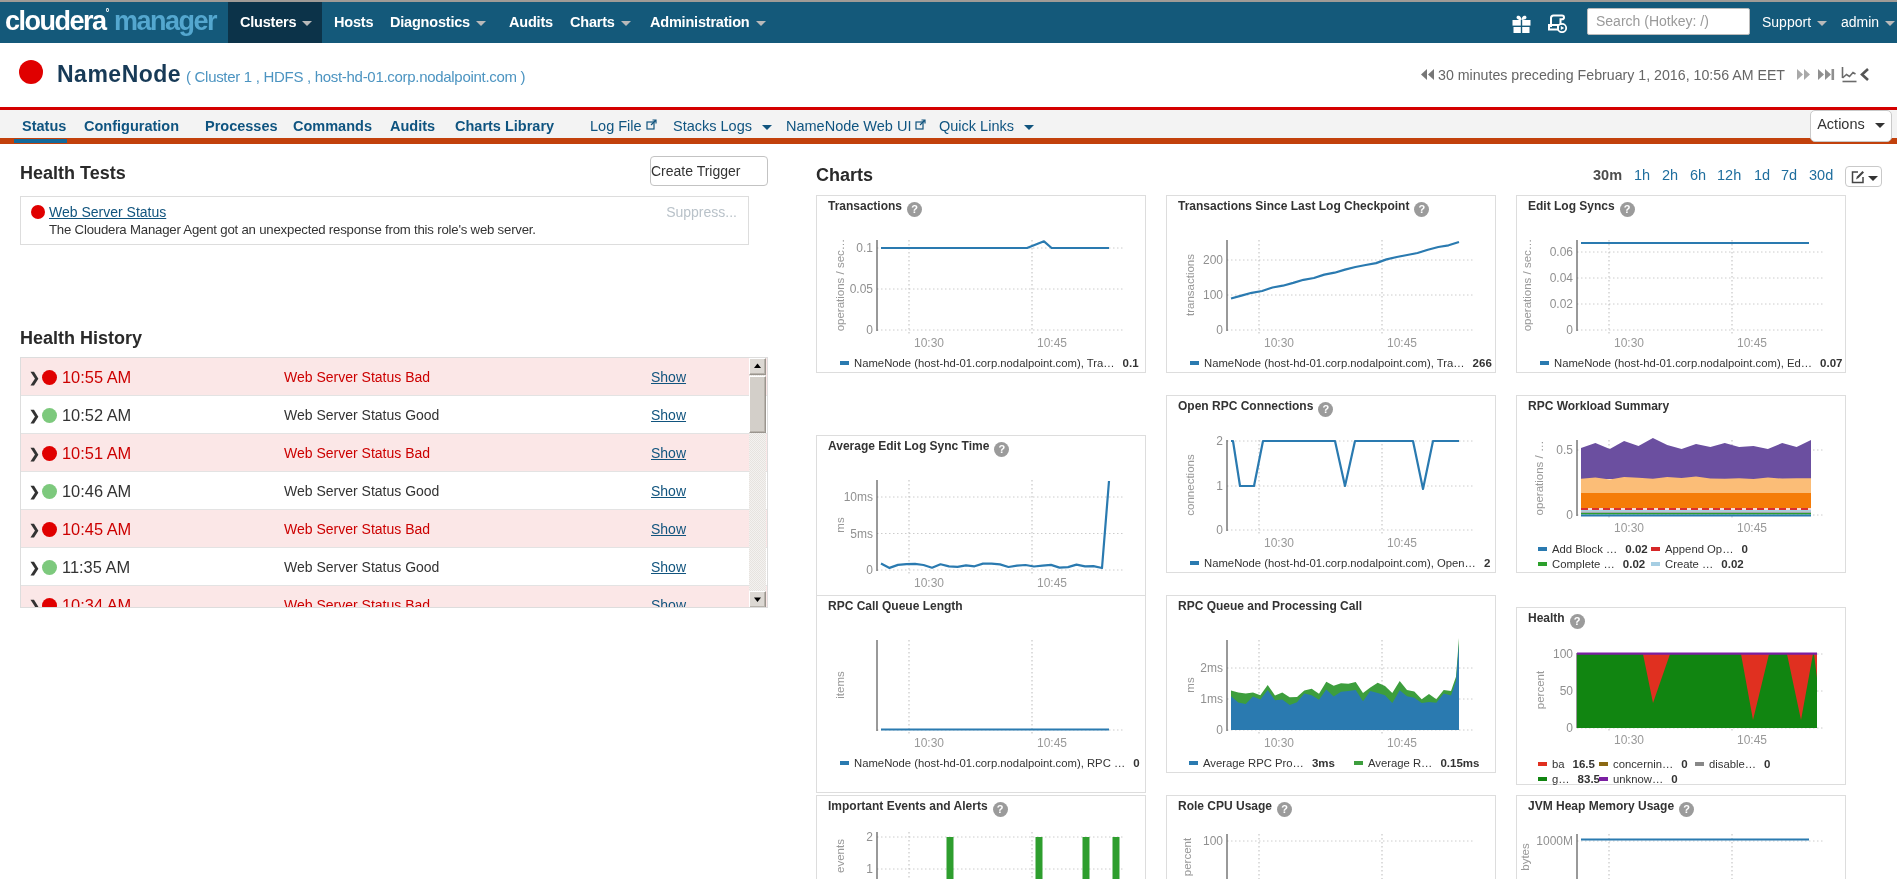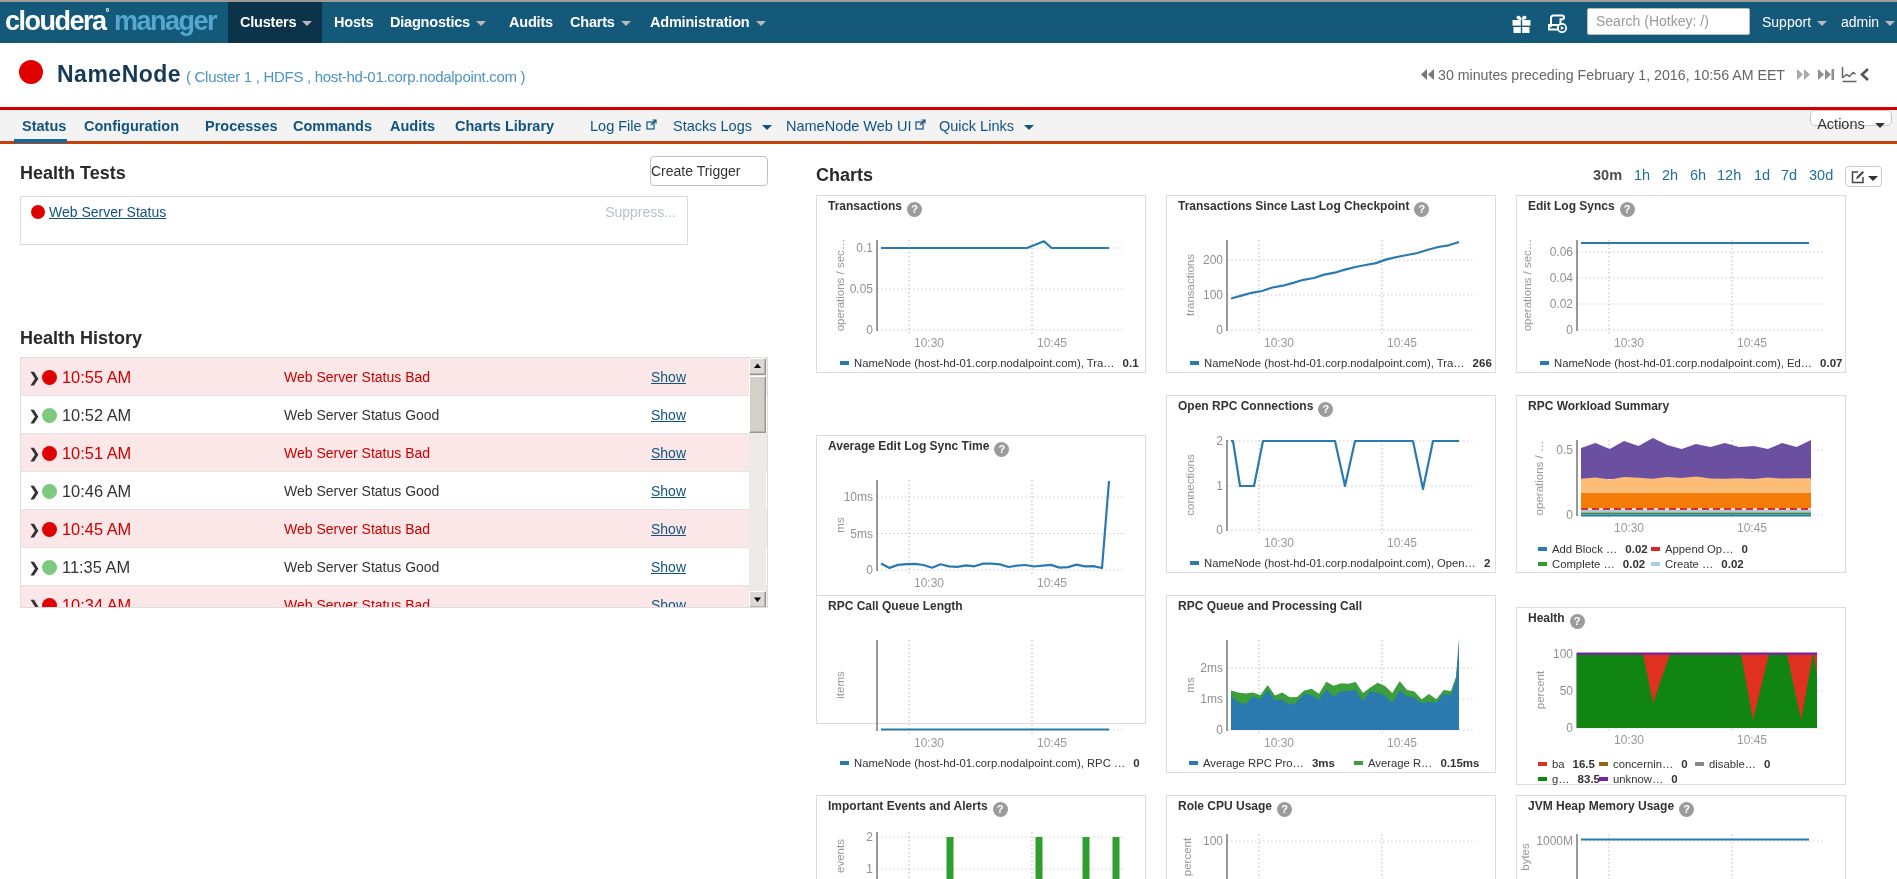--- a/index.html
+++ b/index.html
@@ -17,30 +17,30 @@
 .caret { display:inline-block; width:0; height:0; border-left:5px solid transparent; border-right:5px solid transparent; border-top:5px solid #b9b9b9; margin-left:6px; vertical-align:middle; }
 .searchbox { position:absolute; left:1587px; top:6px; width:163px; height:27px; background:#fff; border:1px solid #bbb; border-radius:2px; color:#9a9a9a; font-size:14px; line-height:25px; padding-left:8px; }
 .sup { position:absolute; top:0; color:#fff; font-size:14px; line-height:41px; }
 
 .pagehead { position:absolute; top:43px; left:0; width:100%; height:63px; background:#fff; }
 .statusdot { position:absolute; left:19px; top:17px; width:24px; height:24px; border-radius:50%; background:#e00000; }
 .rolename { position:absolute; left:57px; top:19px; font-size:23px; font-weight:bold; color:#173a57; letter-spacing:0.5px; line-height:24px;}
 .crumb { position:absolute; left:186px; top:25px; font-size:15px; letter-spacing:-0.3px; color:#4c94c1; }
 
 .redline { position:absolute; top:107px; left:0; width:100%; height:3px; background:#d40000; }
-.tabbar { position:absolute; top:110px; left:0; width:100%; height:34px; background:#f3f3f3; border-bottom:3px solid #c2410c;text-decoration:underline; }
+.tabbar { position:absolute; top:110px; left:0; width:100%; height:34px; background:#f3f3f3; border-bottom:6px solid #c2410c;text-decoration:underline; }
 .tab { position:absolute; top:0; font-size:14.5px; font-weight:bold; color:#0f5480; line-height:33px; }
 .tab.active:after { content:""; position:absolute; left:-8px; right:-1px; bottom:0px; height:4px; background:#136a9b; }
 .tablink { position:absolute; top:0; font-size:14.5px; color:#0f5480; line-height:33px; }
-.actionsbtn { position:absolute; right:5px; top:0px; width:82px; height:16px; border:1px solid #c9c9c9; border-radius:5px; background:#fff; font-size:14.5px; color:#333; text-align:center; line-height:27px; }
+.actionsbtn { position:absolute; right:5px; top:0px; width:82px; height:32px; border:1px solid #c9c9c9; border-radius:5px; background:#fff; font-size:14.5px; color:#333; text-align:center; line-height:27px; }
 
 .h2 { font-size:18px; font-weight:bold; color:#2a2a2a; }
 .lefthead { position:absolute; left:20px; top:163px; }
 .createtrigger { position:absolute; left:650px; top:156px; width:118px; height:30px; border:1px solid #c3c3c3; border-radius:4px; background:#fff; font-size:14px; color:#333; text-align:left; line-height:28px; }
-.htbox { position:absolute; left:20px; top:196px; width:668px; border:1px solid #ddd; }
+.htbox { position:absolute; left:20px; top:196px; width:729px; border:1px solid #ddd; }
 .htrow { position:relative; border-bottom:1px solid #ddd; }
 .htrow:last-child { border-bottom:none; }
 .dot { display:inline-block; width:13px; height:13px; border-radius:50%; vertical-align:-2px; margin-right:6px;}
 .lnk { color:#11547e; text-decoration:underline; font-size:14px; }
 .hh-table { position:absolute; left:20px; top:357px; width:748px; height:251px; border:1px solid #ddd; overflow:hidden; }
 .hhrow { position:relative; height:38px; border-bottom:1px solid #e3e3e3; font-size:14px; color:#333; }
 .hhrow.bad { background:#fbe7e7; color:#cc0000; }
 .hhrow .chev { position:absolute; left:8px; top:12px; color:#333; font-weight:bold; font-size:13px; }
 .hhrow .dt { position:absolute; left:21px; top:12px; width:15px; height:15px; border-radius:50%; }
 .hhrow .tm { position:absolute; left:41px; top:10px; font-size:16.4px; }
@@ -145,20 +145,21 @@
   <span class="actionsbtn">Actions <span class="caret" style="border-top-color:#333;"></span></span>
 </div>
 
 <div class="lefthead h2">Health Tests</div>
 <div class="createtrigger">Create Trigger</div>
 <div class="htbox">
   <div class="htrow" style="height:47px;">
     <span class="dot" style="position:absolute;left:10px;top:8px;width:14px;height:14px;background:#e00000;"></span>
       <a class="lnk" style="position:absolute;left:28px;top:7px;">Web Server Status</a>
     <span style="position:absolute; right:11px; top:7px; color:#b9c2c9; font-size:14px;">Suppress...</span>
+    <div style="position:absolute;left:28px;top:25px;font-size:13.2px;letter-spacing:-0.2px;color:#333;">The Cloudera Manager Agent got an unexpected response from this role's web server.</div>
   </div>
 </div>
 <div class="h2" style="position:absolute; left:20px; top:328px;">Health History</div>
 <div class="hh-table">
   <div class="hhrow bad">
       <span class="chev">❯</span>
       <span class="dt" style="background:#e00000;"></span>
       <span class="tm">10:55 AM</span>
       <span class="st">Web Server Status Bad</span>
       <a class="sh">Show</a>
@@ -356,21 +357,21 @@
 <polygon points="64.0,114.0 294.0,114.0 294.0,115.5 64.0,115.5" fill="#a6cee3" stroke="none"></polygon>
 <polygon points="64.0,115.5 294.0,115.5 294.0,117.0 64.0,117.0" fill="#9aa8b0" stroke="none"></polygon>
 <polygon points="64.0,117.0 294.0,117.0 294.0,118.5 64.0,118.5" fill="#2ca02c" stroke="none"></polygon>
 <polygon points="64.0,118.5 294.0,118.5 294.0,120.5 64.0,120.5" fill="#2a7ab0" stroke="none"></polygon>
   </svg>
 <div class="legend" style="left:21px; top:147px;"><span class="sw" style="background:#2a7ab0;"></span>Add Block …<b>0.02</b></div>
     <div class="legend" style="left:134px; top:147px;"><span class="sw" style="background:#d62728;"></span>Append Op…<b>0</b></div>
     <div class="legend" style="left:21px; top:162px;"><span class="sw" style="background:#2ca02c;"></span>Complete …<b>0.02</b></div>
     <div class="legend" style="left:134px; top:162px;"><span class="sw" style="background:#a6cee3;"></span>Create …<b>0.02</b></div>
 </div>
-<div class="panel" style="left:816px; top:595px; height:129px;">
+<div class="panel" style="left:816px; top:595px; height:198px;">
   <div class="ptitle">RPC Call Queue Length</div>
   <svg width="328" height="176" style="position:absolute; left:0; top:0;">
 <line x1="60" y1="134" x2="306" y2="134" stroke="#ccc" stroke-width="1" stroke-dasharray="1.5,2.5"></line>
 <line x1="92" y1="44" x2="92" y2="138" stroke="#bbb" stroke-width="1" stroke-dasharray="1.5,2.5"></line>
 <line x1="215" y1="44" x2="215" y2="138" stroke="#bbb" stroke-width="1" stroke-dasharray="1.5,2.5"></line>
 <line x1="60" y1="44" x2="60" y2="135" stroke="#555" stroke-width="1.2"></line>
 <text x="97" y="151" font-size="12" fill="#999">10:30</text>
 <text x="220" y="151" font-size="12" fill="#999">10:45</text>
 <text x="27" y="89" text-anchor="middle" font-size="11.5" fill="#999" transform="rotate(-90 27 89)">items</text>
 <polyline points="64.0,133.5 292.0,133.5" fill="none" stroke="#2a7ab0" stroke-width="2.2" stroke-linejoin="round"></polyline>

